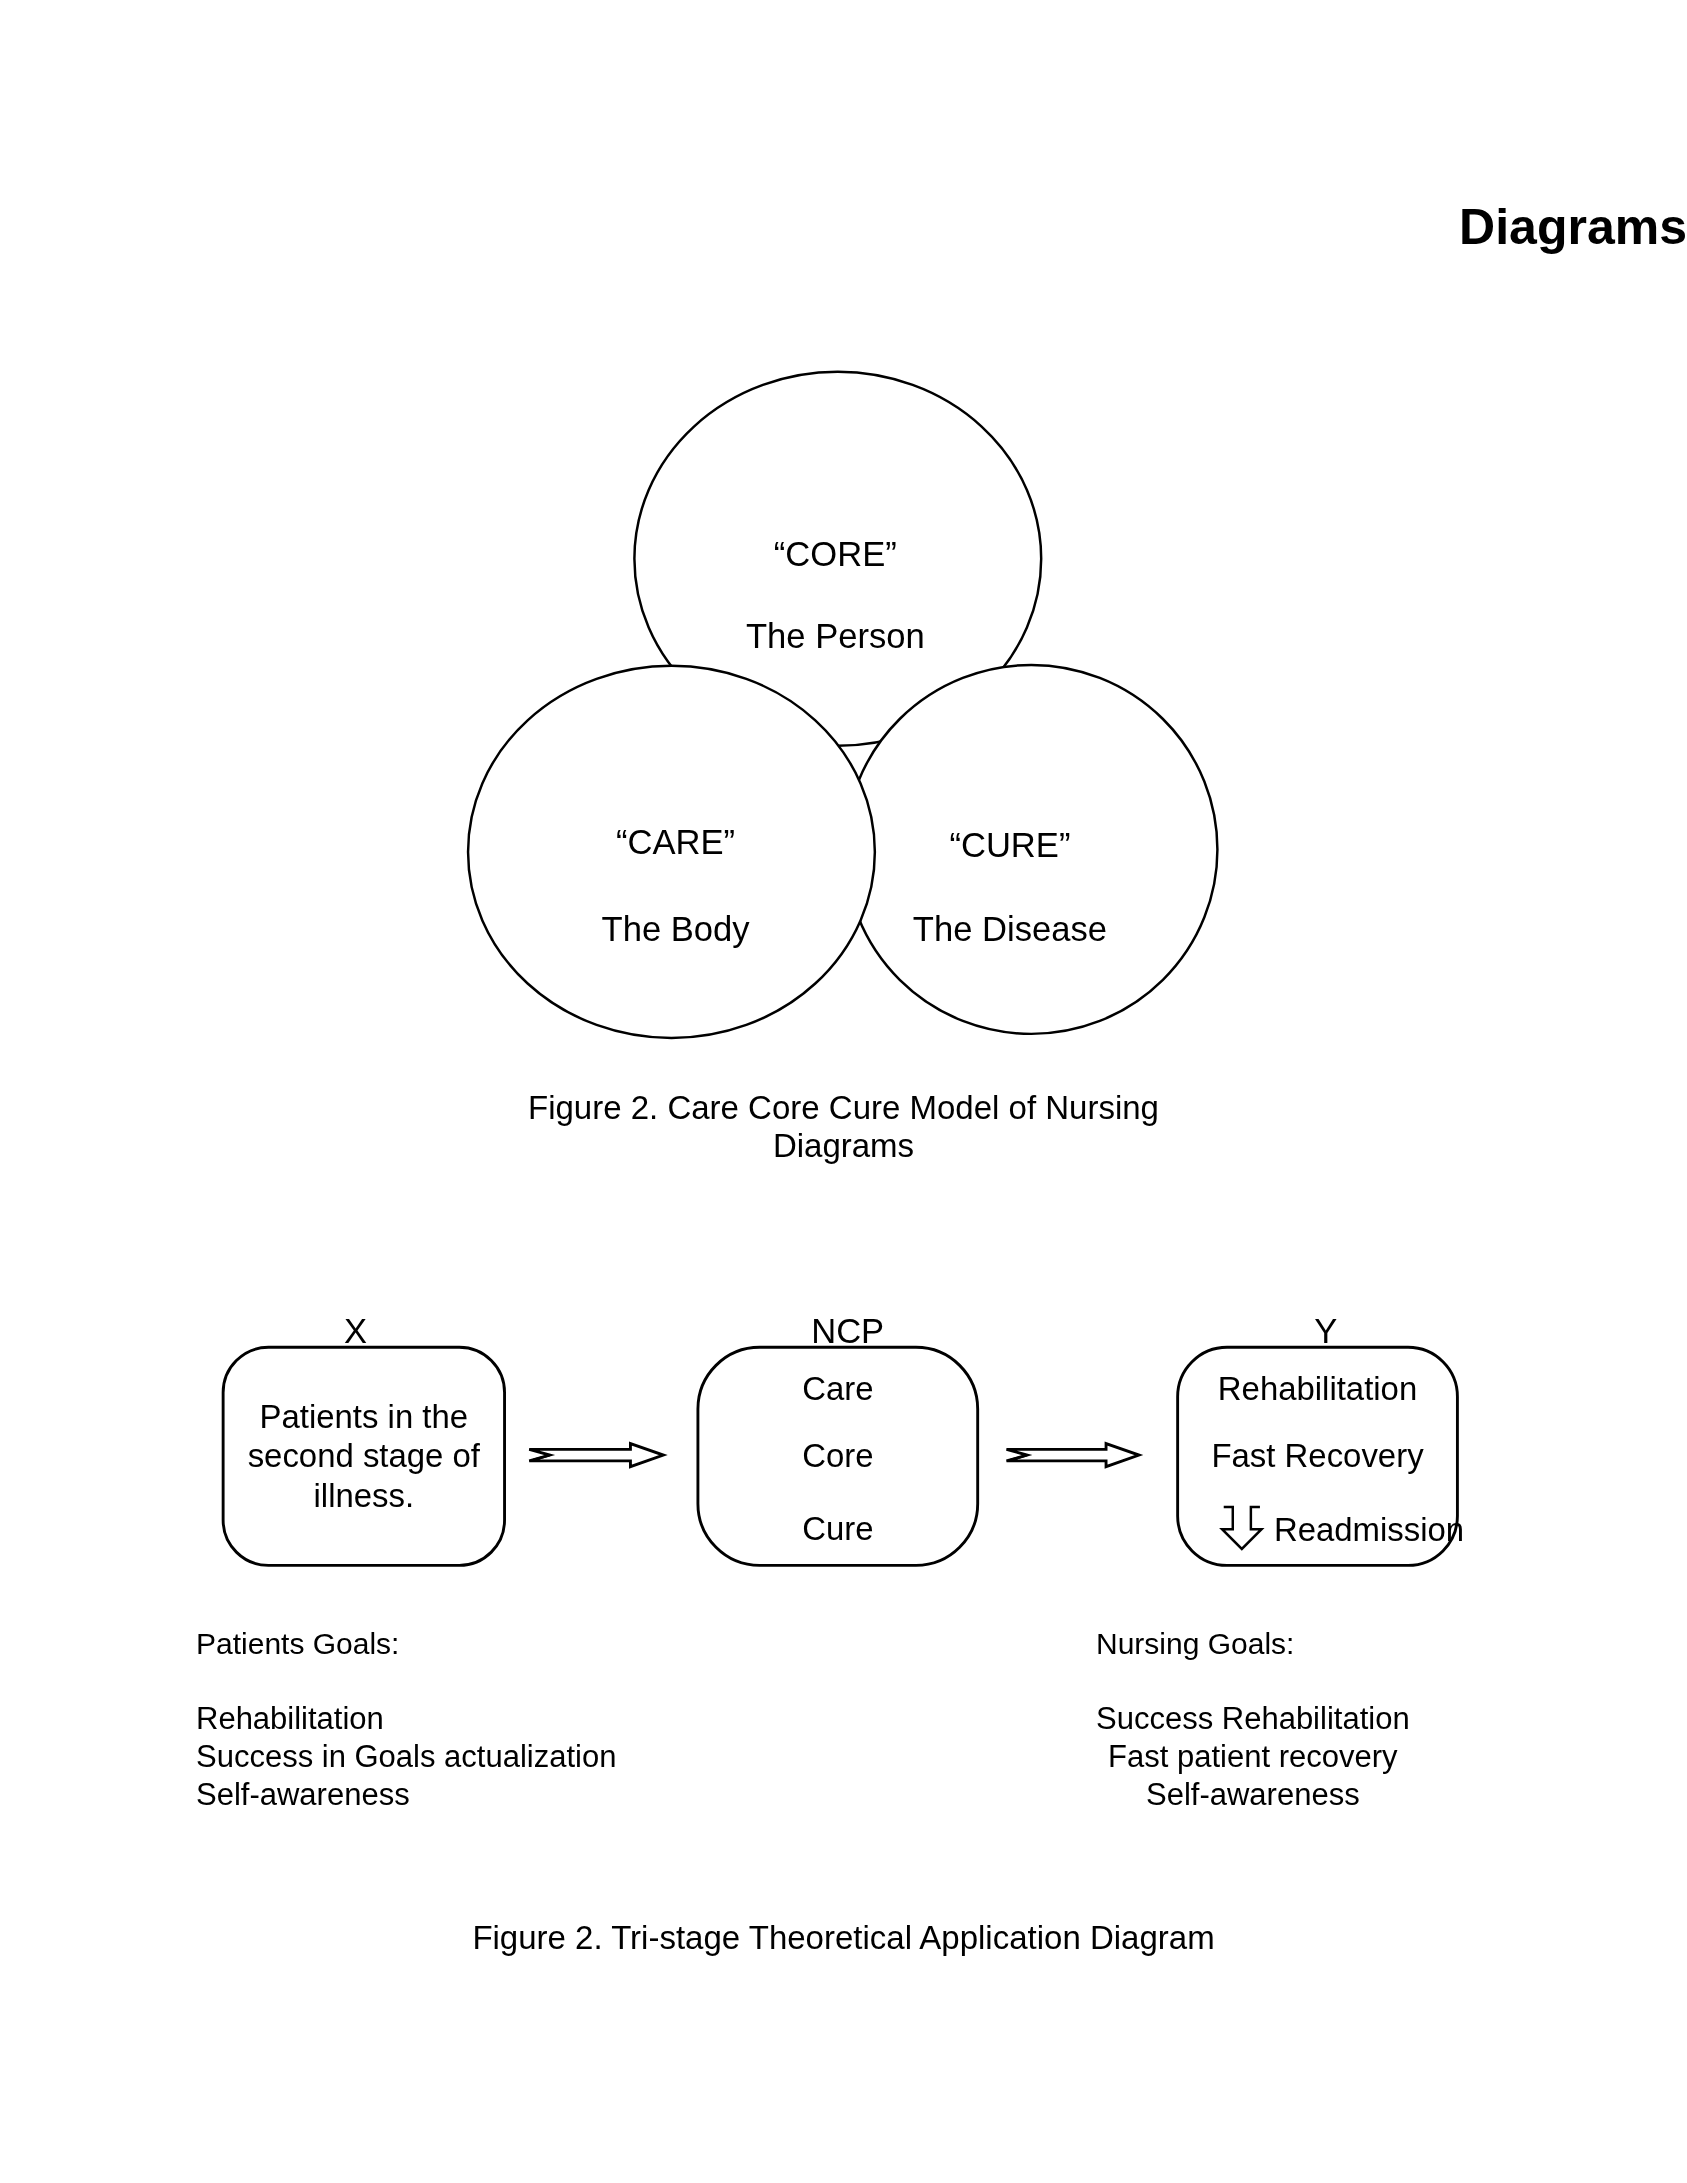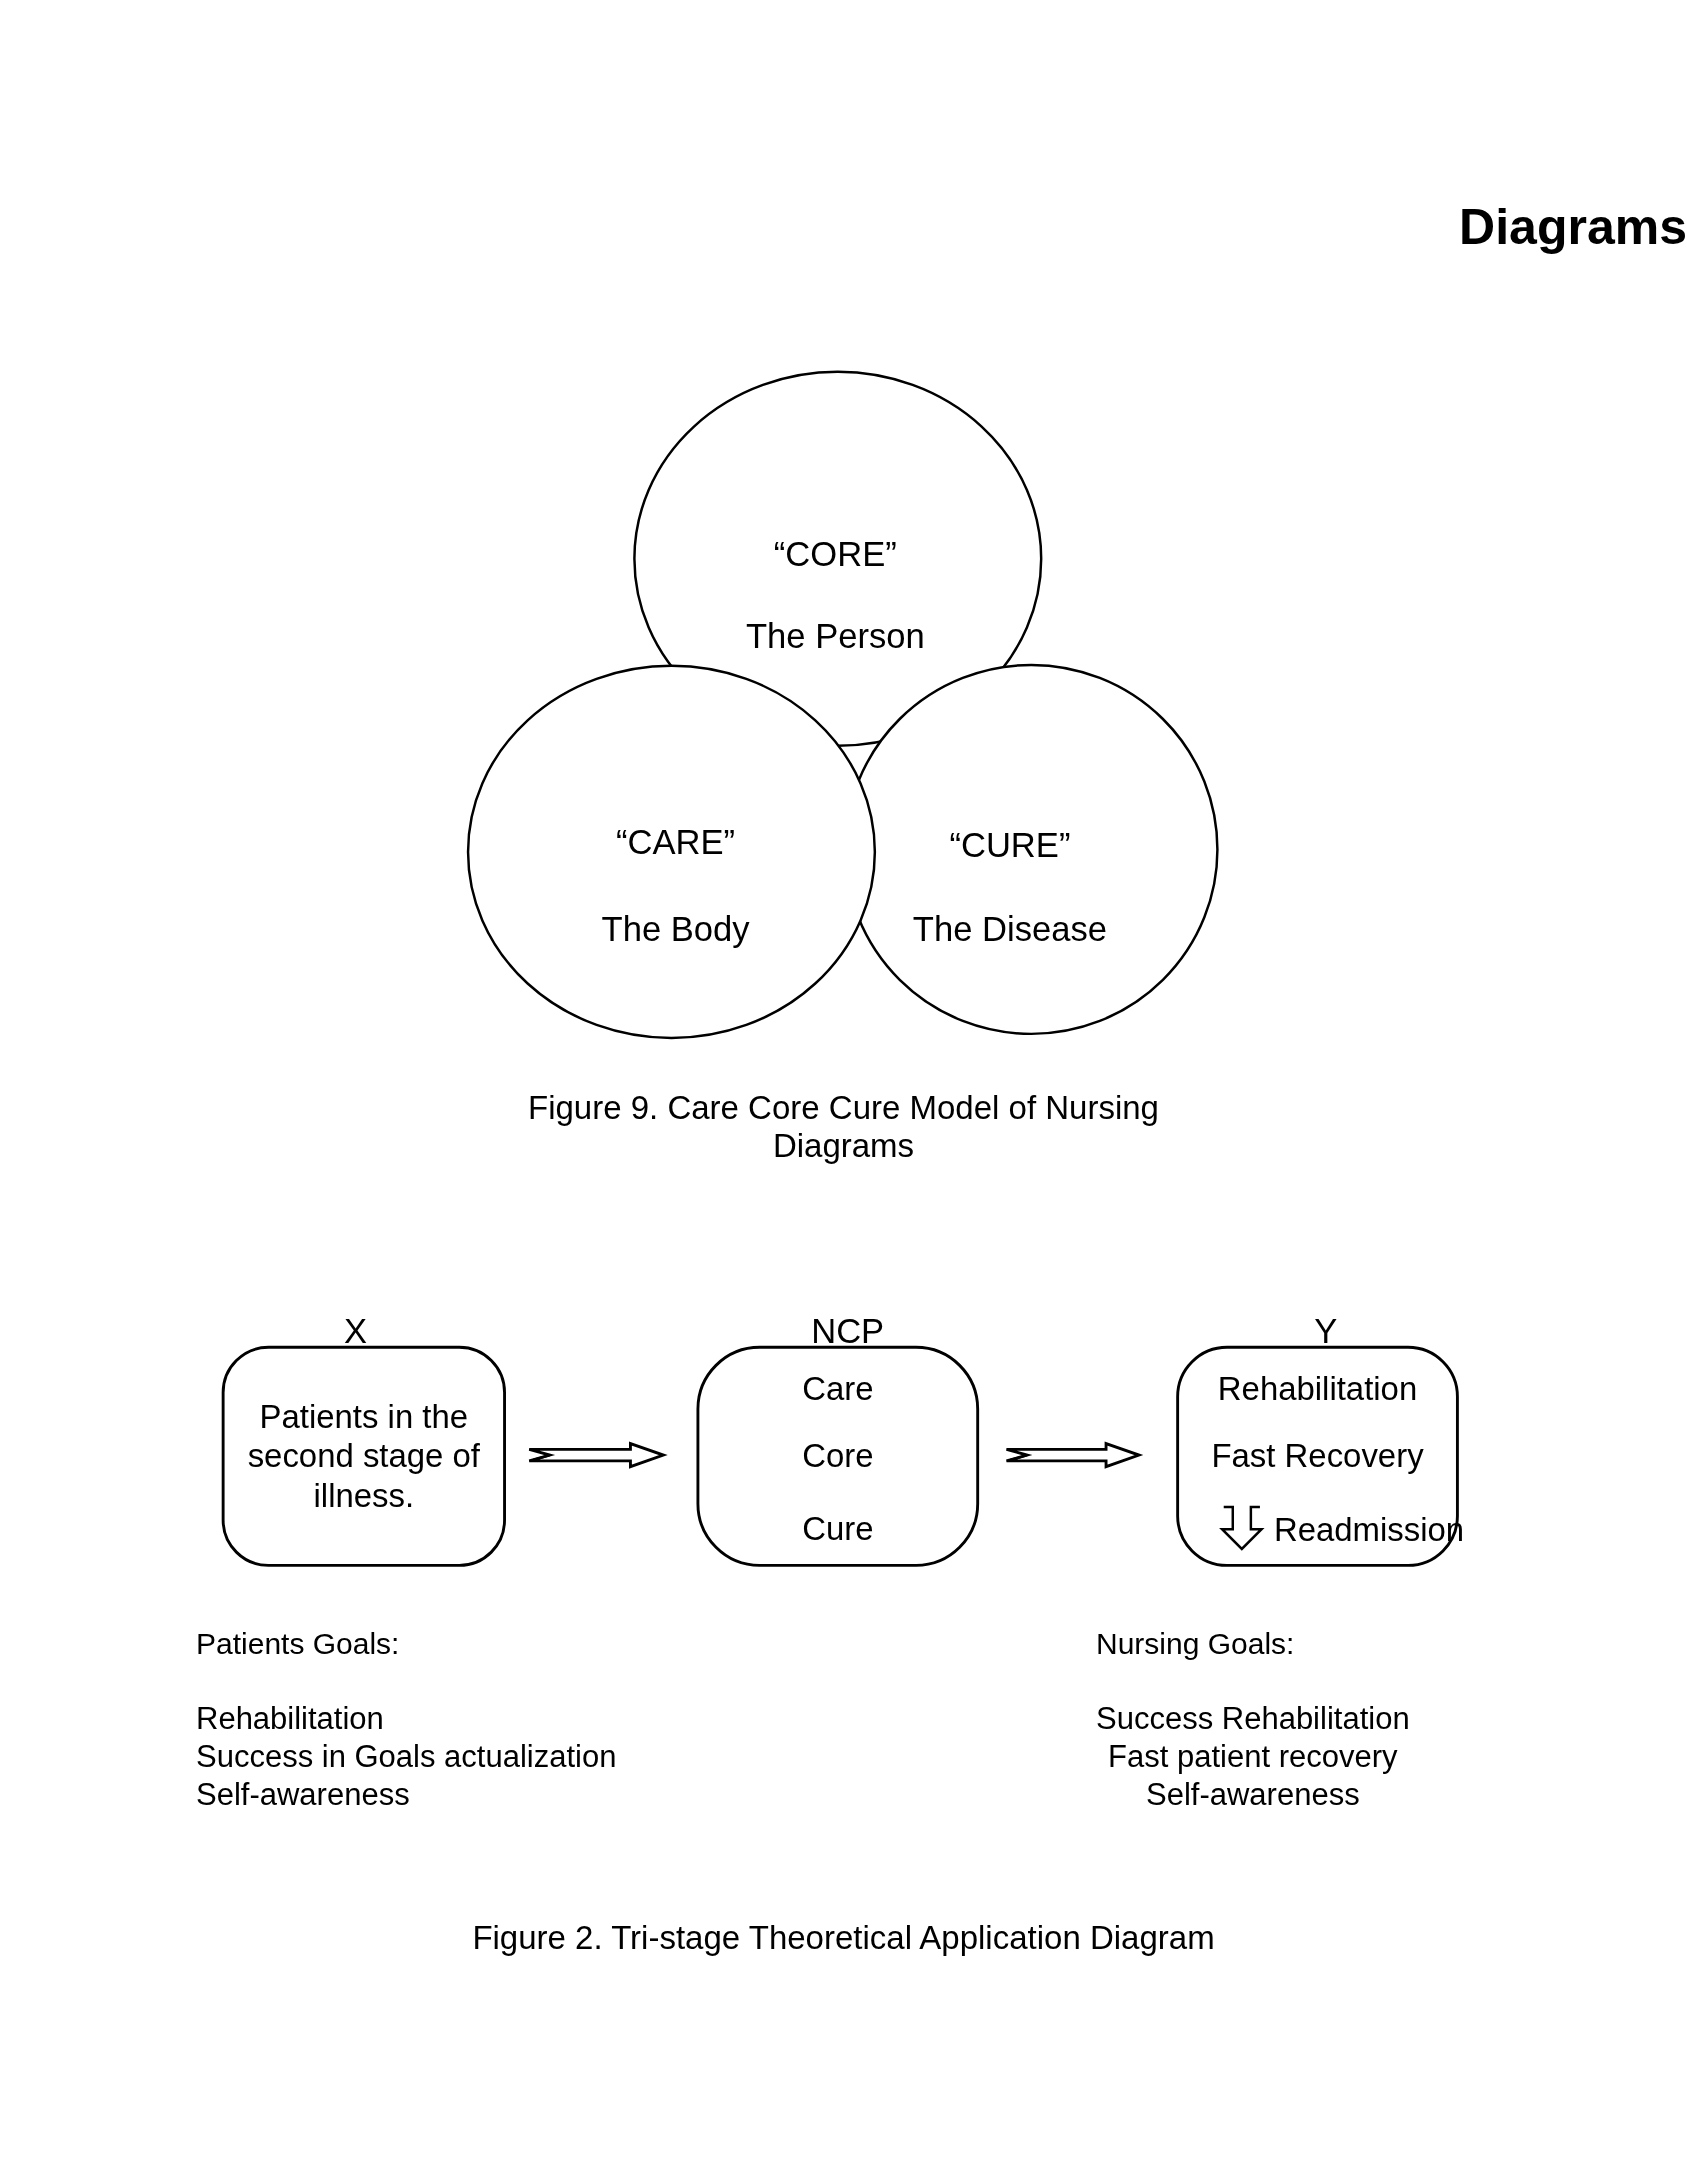--- a/index.html
+++ b/index.html
@@ -68,21 +68,21 @@
     <text class="venn-label" x="1014" y="786">The Person</text>
 
     <text class="venn-label" x="820" y="1037">“CARE”</text>
     <text class="venn-label" x="820" y="1142">The Body</text>
 
     <text class="venn-label" x="1226" y="1040">“CURE”</text>
     <text class="venn-label" x="1226" y="1142">The Disease</text>
   </svg>
 
   <div class="caption caption-1">
-    <div>Figure 9. Care Core Cure Model of Nursing</div>
+    <div>Figure 2. Care Core Cure Model of Nursing</div>
     <div>Diagrams</div>
   </div>
 
   <svg class="stage-svg" width="1401" height="288" viewBox="180 1570 1700 350">
 
     <text class="stage-label" x="431" y="1631">X</text>
     <text class="stage-label" x="1029" y="1631">NCP</text>
     <text class="stage-label" x="1610" y="1631">Y</text>
 
     <rect class="stage-box" x="270" y="1636" width="342" height="265" rx="55" ry="55"></rect>

